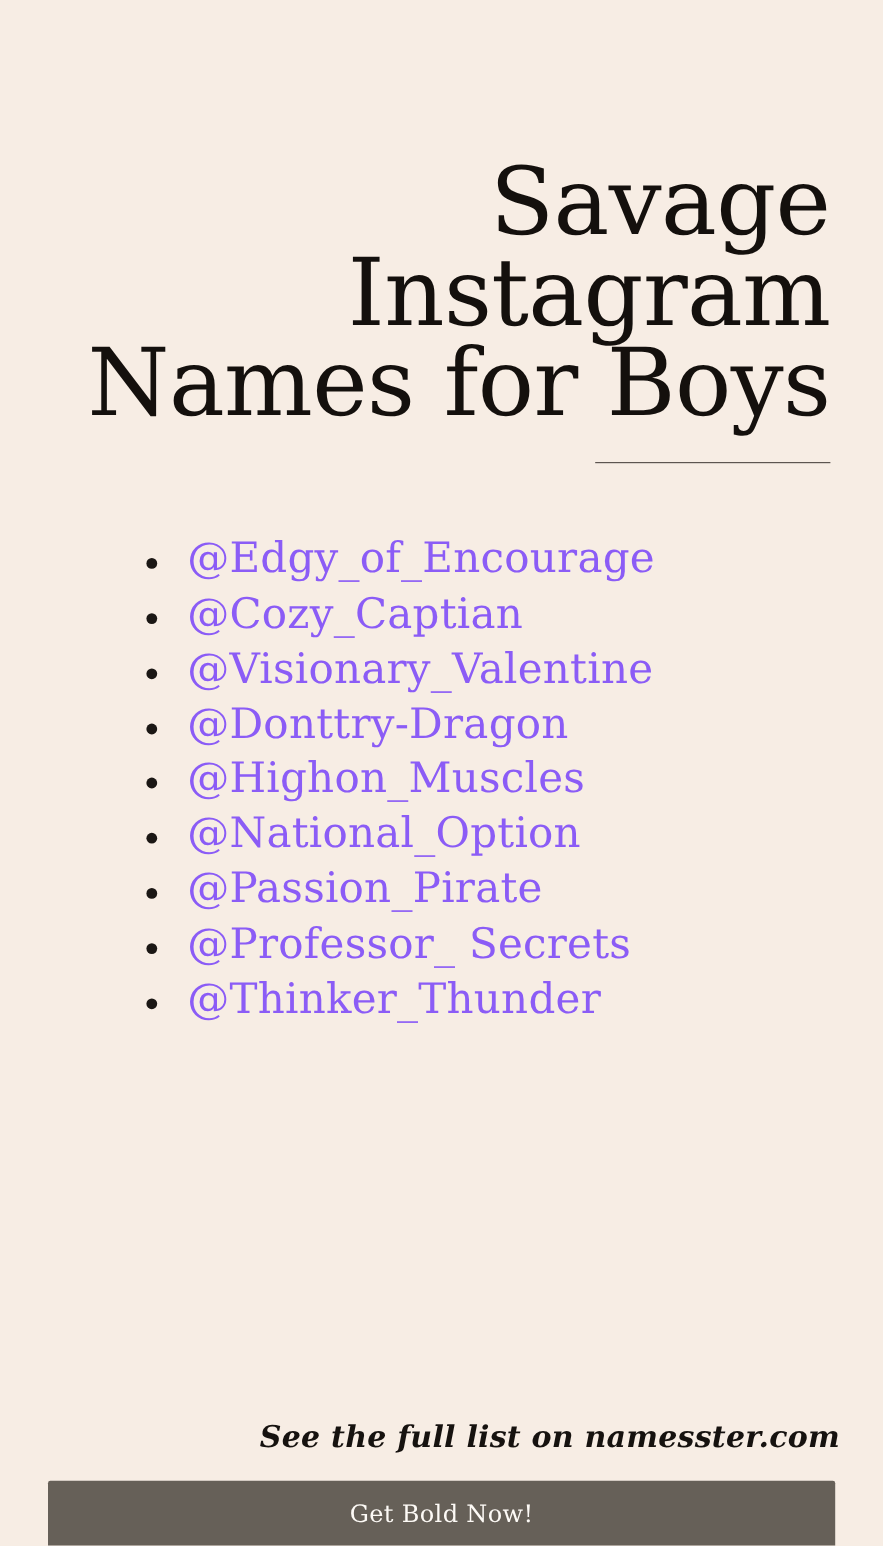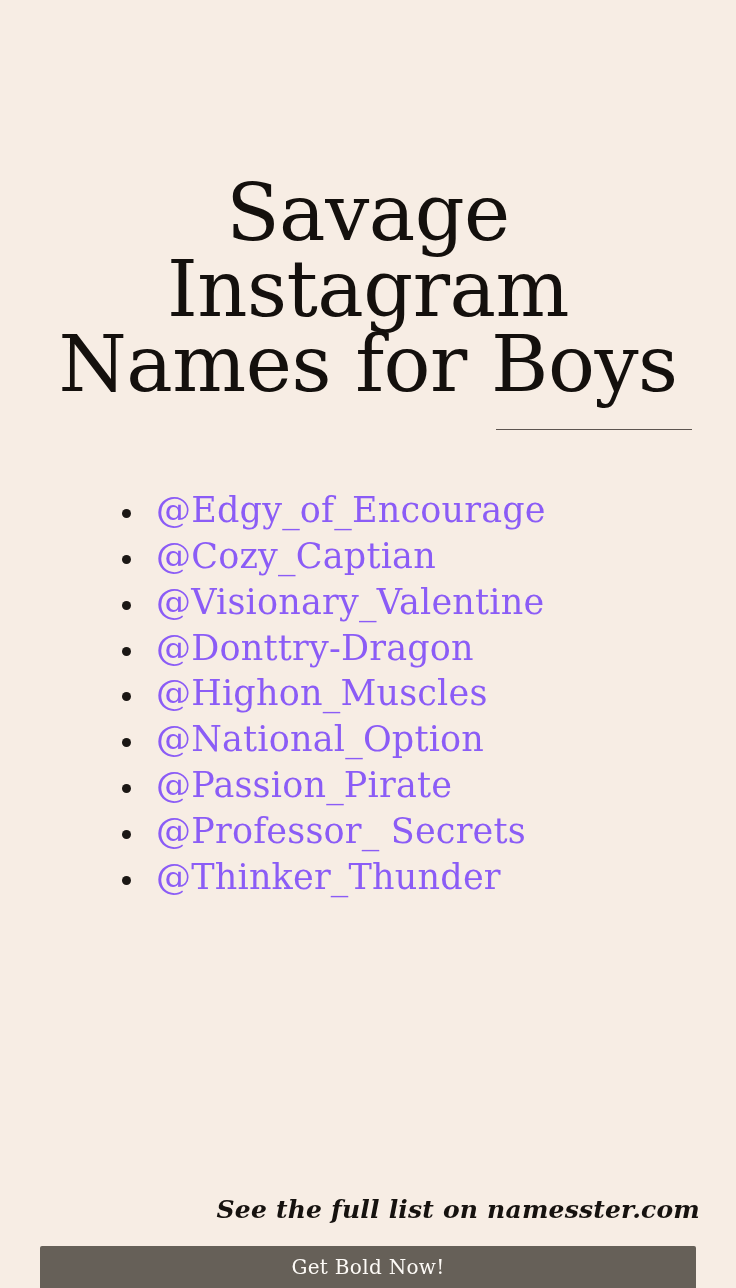--- a/index.html
+++ b/index.html
@@ -18,22 +18,21 @@
     position: absolute;
     inset: 0;
     background: #f7ede4;
     display: flex;
     flex-direction: column;
   }
 
   
   .title-wrap {
     padding: 132px 44px 0 44px;
-    text-align: center;
-    margin-top: 44px;
+    text-align: right;
   }
   .title {
     font-family: "DejaVu Serif", serif;
     color: #14100d;
     font-weight: 400;
     font-size: 78px;
     line-height: 0.97;
     letter-spacing: -0.5px;
     white-space: pre-line;
   }
@@ -83,21 +82,21 @@
     padding: 0 36px 22px 52px;
     font-family: "DejaVu Serif", serif;
     font-style: italic;
     font-weight: bold;
     font-size: 25px;
     color: #16120f;
     letter-spacing: 0.2px;
   }
   .cta {
     margin: 0 40px 0 40px;
-    height: 42px;
+    height: 54px;
     background: #666058;
     color: #fdfaf6;
     display: flex;
     align-items: center;
     justify-content: center;
     font-family: "DejaVu Serif", serif;
     font-size: 20px;
     letter-spacing: 0.3px;
     border-radius: 2px 2px 0 0;
   }

